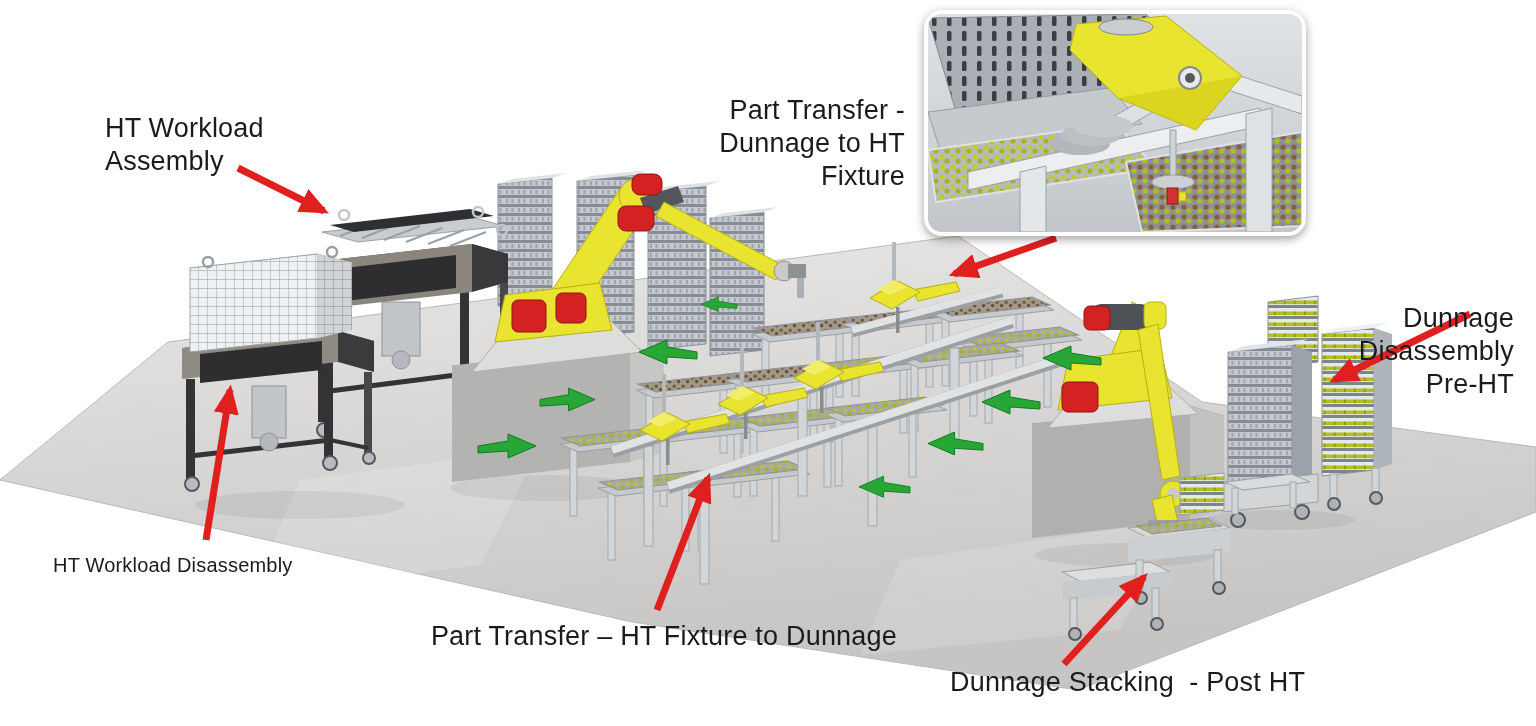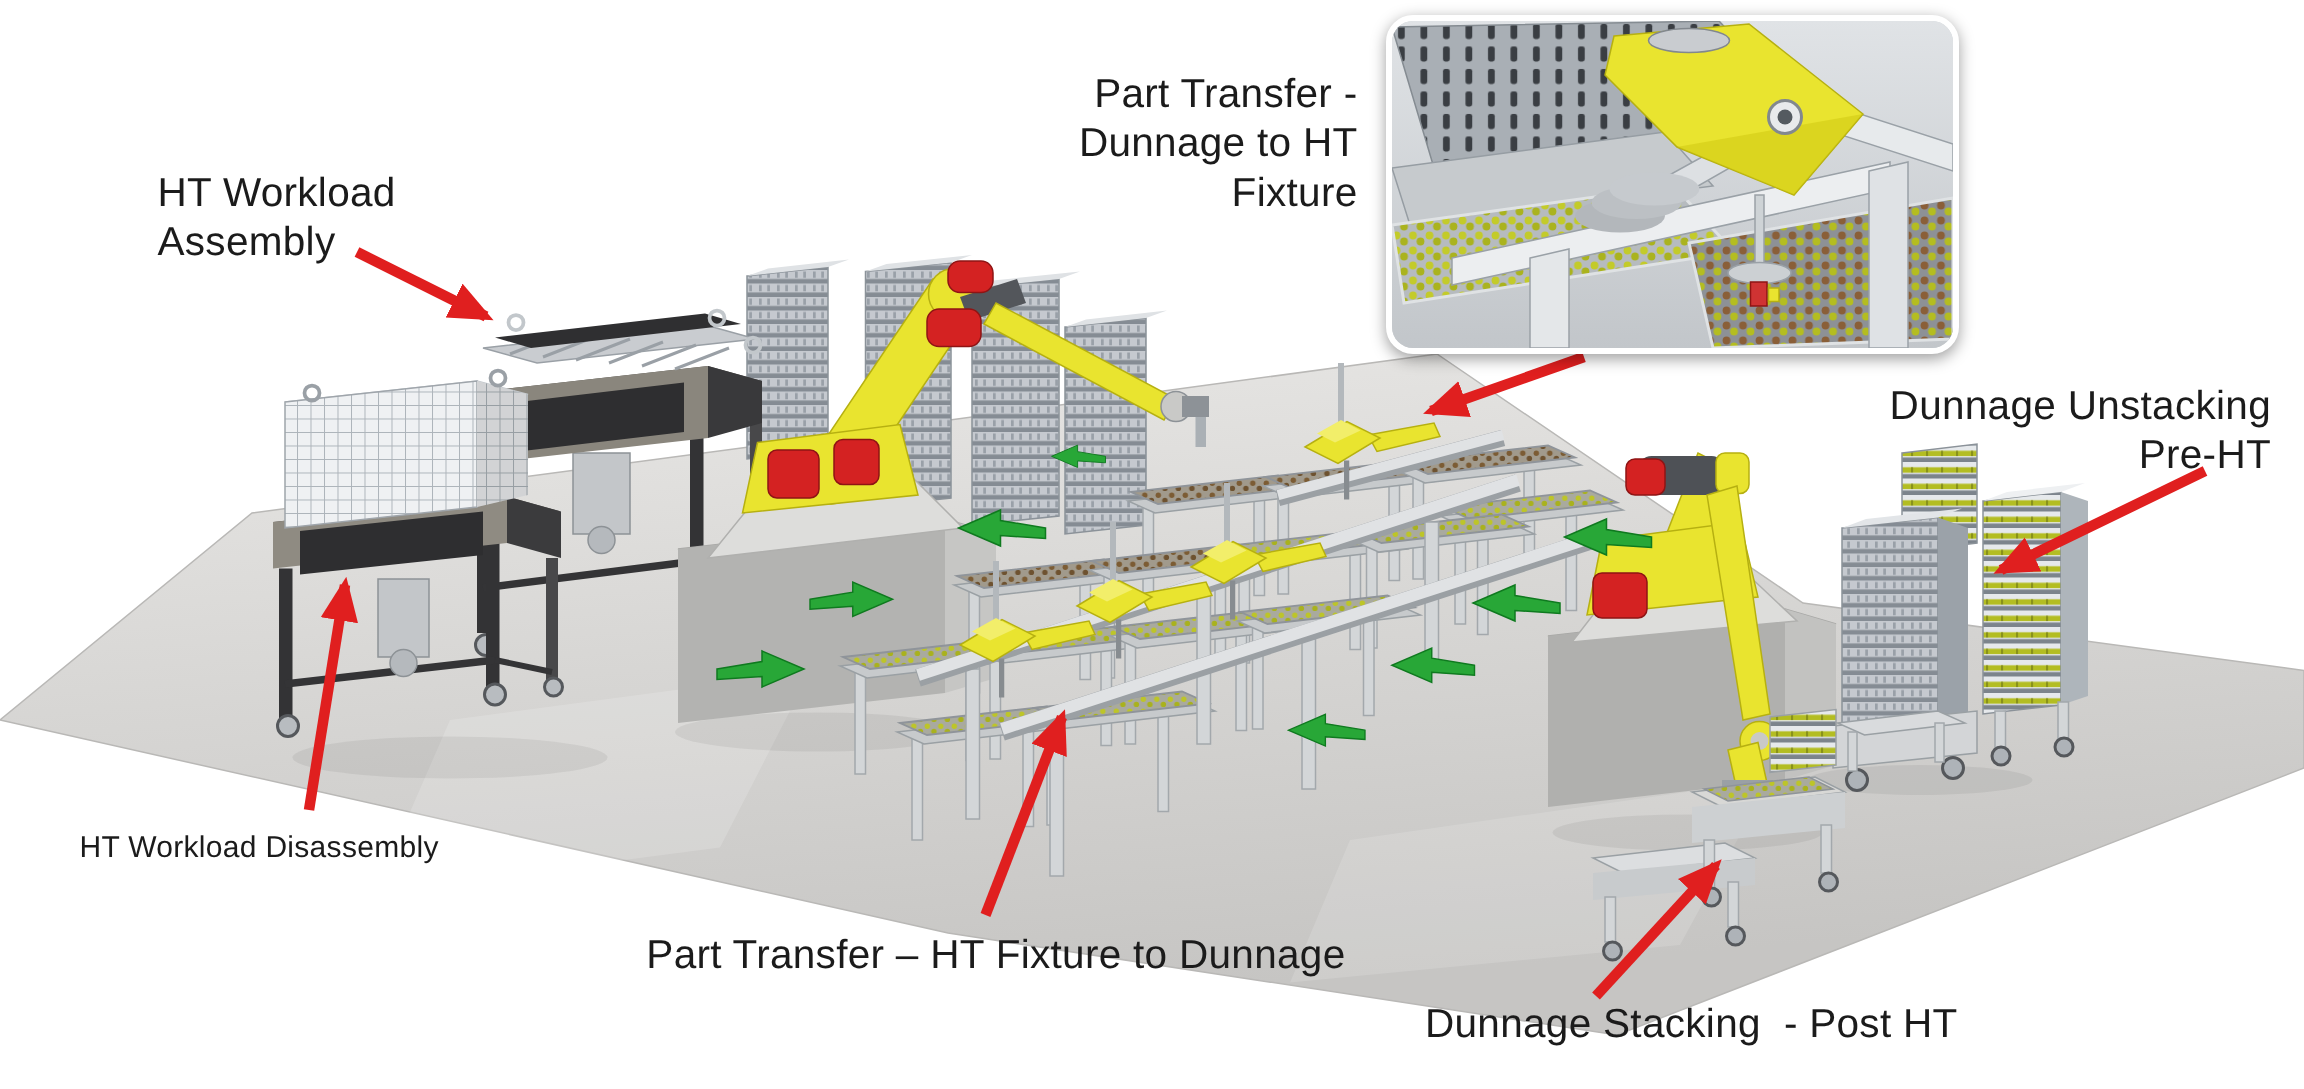--- a/index.html
+++ b/index.html
@@ -8,21 +8,21 @@
     --robot-yellow:#e9e42f;
     --floor-gray:#d7d6d4;
     --text:#1b1b1b;
     --background:#ffffff;
   }
   html,body{margin:0;padding:0;background:var(--background);}
   .stage{position:relative;width:1536px;height:726px;overflow:hidden;background:var(--background);
          font-family:"Liberation Sans","DejaVu Sans",sans-serif;}
   .lbl{position:absolute;color:var(--text);font-size:27px;line-height:1.22;white-space:pre-wrap;
        font-weight:500;letter-spacing:.2px;}
-  .lbl.right{text-align:right;}
+  .lbl.right{text-align:right;margin-top:48px;}
   #lbl-assembly{left:86px;top:112px;width:240px;margin-left:19px;}
   #lbl-transfer-in{left:660px;top:46px;width:245px;}
   #lbl-unstacking{left:1250px;top:254px;width:264px;}
   #lbl-disassembly{left:53px;top:553px;width:420px;font-size:20px;}
   #lbl-transfer-out{left:427px;top:620px;width:470px;text-align:right;}
   #lbl-stacking{left:950px;top:666px;width:400px;}
   svg .yel{fill:var(--robot-yellow);stroke:#b6b011;stroke-width:1;}
   svg .yel2{fill:#f2ee6a;}
   svg .grn{fill:var(--flow-arrow-green);stroke:#0f7a1f;stroke-width:1;}
   svg .redln{stroke:var(--annotation-arrow-red);stroke-width:7;fill:none;}
@@ -352,19 +352,19 @@
     </g>
   </svg>
 </div>
 
 
 <div class="lbl" id="lbl-assembly">HT Workload
 Assembly</div>
 <div class="lbl right" id="lbl-transfer-in">Part Transfer -
 Dunnage to HT
 Fixture</div>
-<div class="lbl right" id="lbl-unstacking">Dunnage Unstacking
+<div class="lbl right" id="lbl-unstacking">Dunnage Disassembly
 Pre-HT</div>
 <div class="lbl" id="lbl-disassembly">HT Workload Disassembly</div>
 <div class="lbl" id="lbl-transfer-out">Part Transfer – HT Fixture to Dunnage</div>
 <div class="lbl" id="lbl-stacking">Dunnage Stacking  - Post HT</div>
 
 </div>
 
 </body></html>

